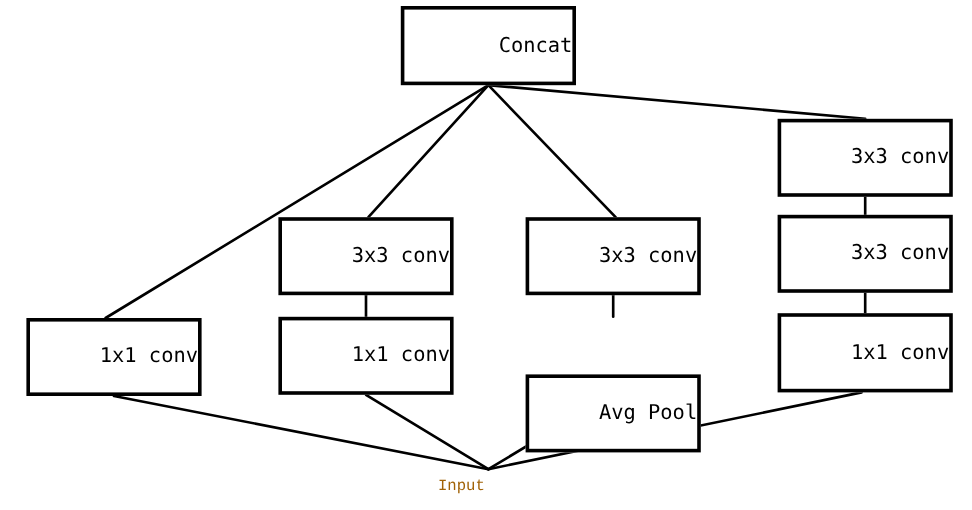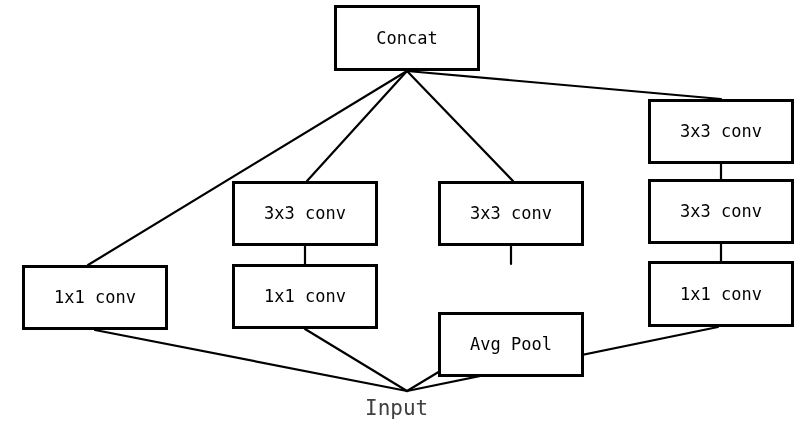--- a/index.html
+++ b/index.html
@@ -23,36 +23,37 @@
     height: 425px;
     pointer-events: none;
   }
   .node {
     position: absolute;
     box-sizing: border-box;
     border: 3px solid #000000;
     background: #ffffff;
     display: flex;
     align-items: center;
-    justify-content: center;
+    justify-content: flex-end;
     color: #000000;
     font-size: 17px;
     letter-spacing: 0px;
     white-space: pre;
   }
   .node-label {
     display: block;
     line-height: 1;
   }
   .free-label {
     position: absolute;
-    color: #404040;
-    font-size: 21px;
+    color: #a16207;
+    font-size: 13px;
     white-space: pre;
     line-height: 1;
+    font-family: Liberation Mono, monospace;
   }
 </style>
 </head>
 <body>
 
 <div id="canvas">
   <svg id="edges" viewBox="0 0 810 425" width="810" height="425" xmlns="http://www.w3.org/2000/svg">
       <line x1="407" y1="71" x2="88" y2="265" stroke="#000000" stroke-width="2.2" stroke-linecap="round"></line>
       <line x1="407" y1="71" x2="307" y2="181" stroke="#000000" stroke-width="2.2" stroke-linecap="round"></line>
       <line x1="407" y1="71" x2="513" y2="181" stroke="#000000" stroke-width="2.2" stroke-linecap="round"></line>

